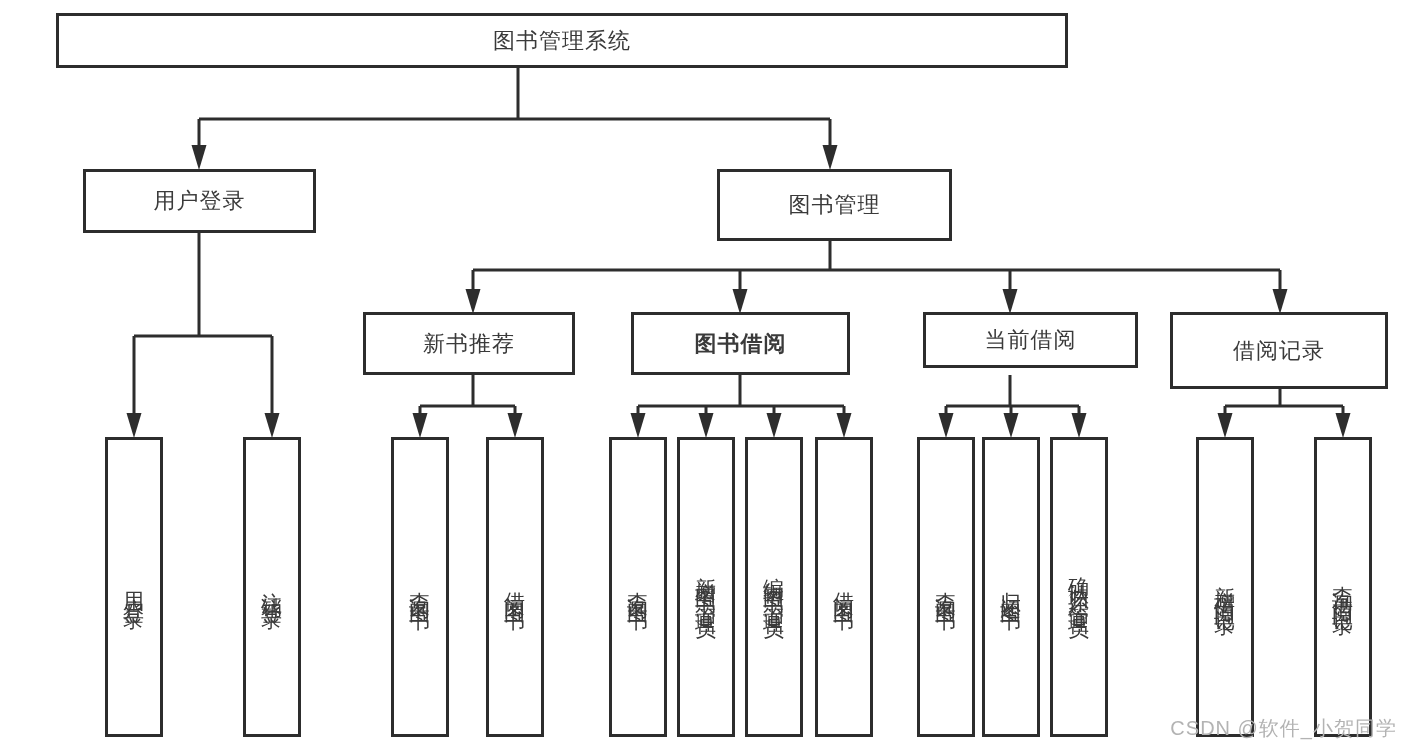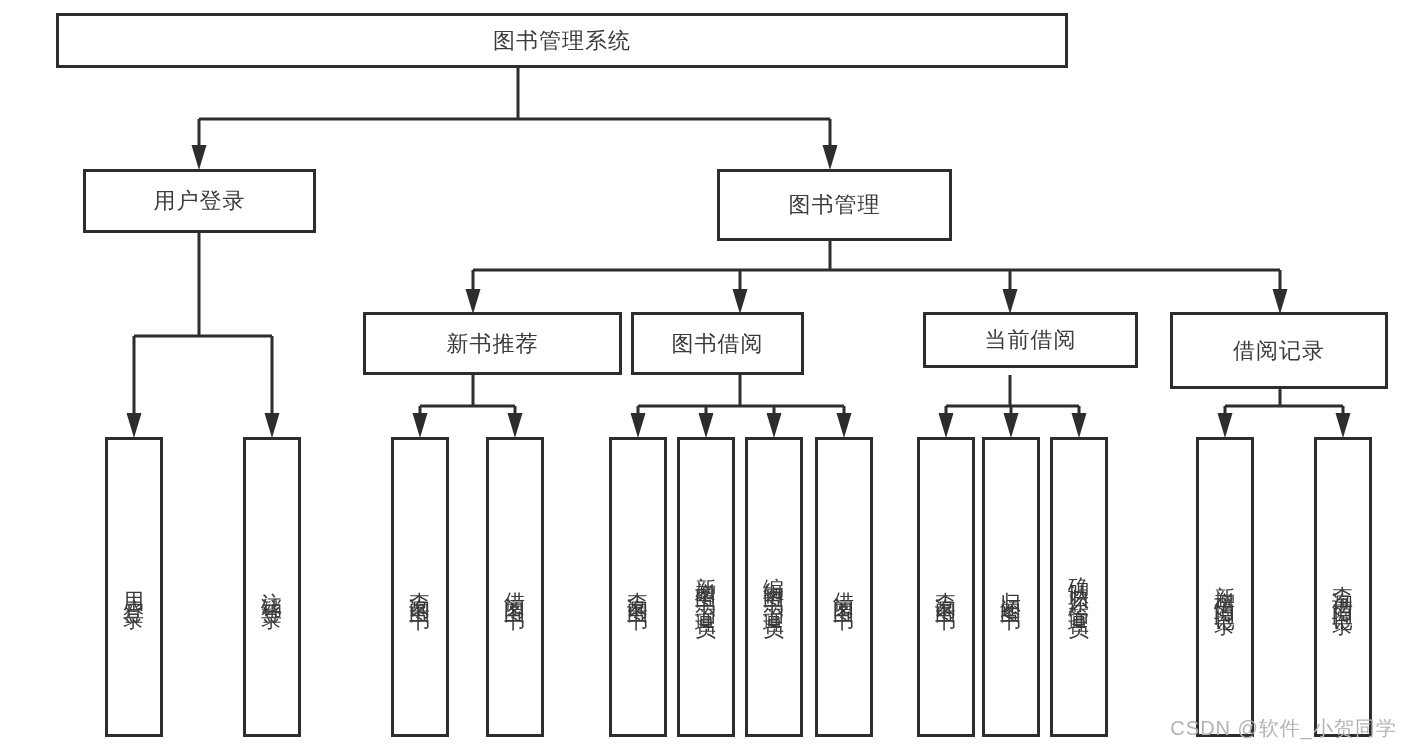--- a/index.html
+++ b/index.html
@@ -126,24 +126,24 @@
     <span>图书管理系统</span>
   </div>
 
   <div class="box hbox" style="left:83px;top:169px;width:233px;height:64px;">
     <span>用户登录</span>
   </div>
   <div class="box hbox" style="left:708px;top:169px;width:235px;height:72px;margin-left:9px;">
     <span>图书管理</span>
   </div>
 
-  <div class="box hbox" style="left:363px;top:312px;width:259px;height:63px;">
+  <div class="box hbox" style="left:363px;top:312px;width:212px;height:63px;">
     <span>新书推荐</span>
   </div>
-  <div class="box hbox" style="left:631px;top:312px;width:173px;height:63px;">
+  <div class="box hbox" style="left:631px;top:312px;width:219px;height:63px;font-weight:bold;">
     <span>图书借阅</span>
   </div>
   <div class="box hbox" style="left:923px;top:312px;width:215px;height:56px;">
     <span>当前借阅</span>
   </div>
   <div class="box hbox" style="left:1170px;top:312px;width:218px;height:77px;">
     <span>借阅记录</span>
   </div>
 
   <div class="box vbox" style="left:105px;top:437px;width:58px;height:300px;">

